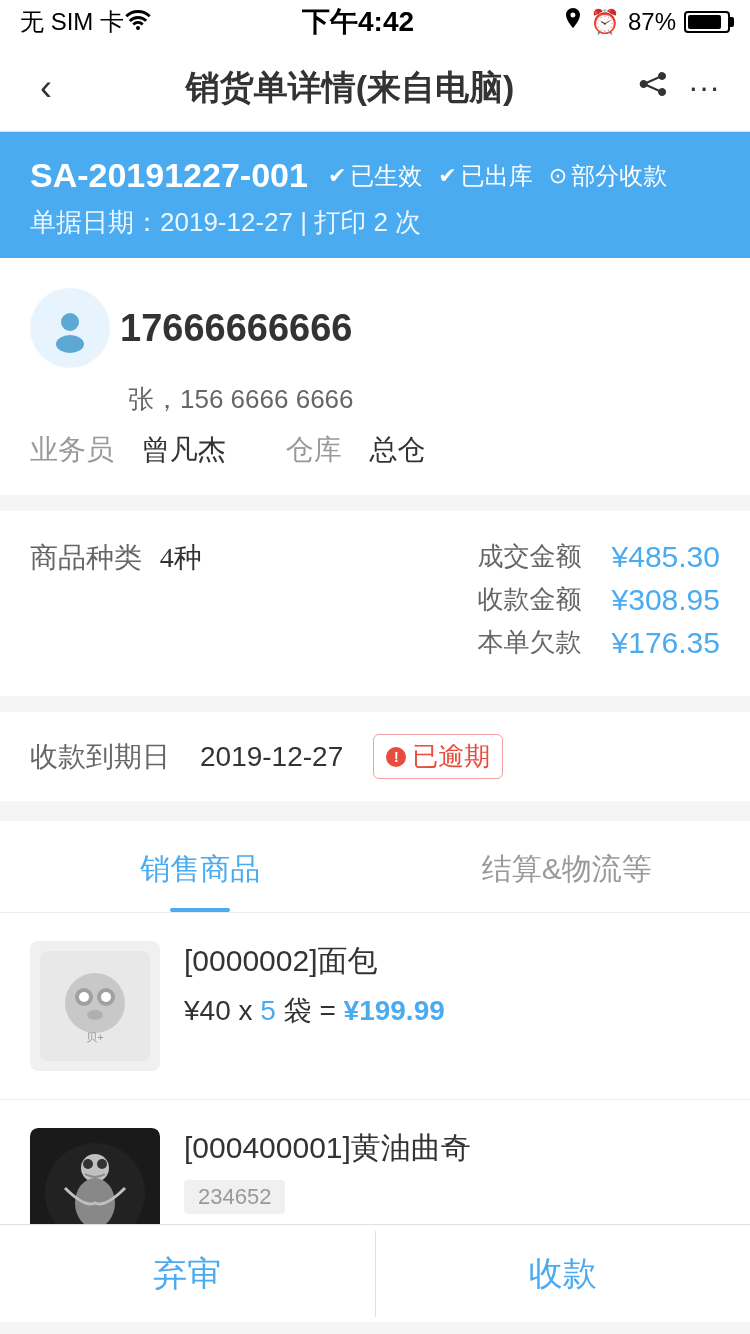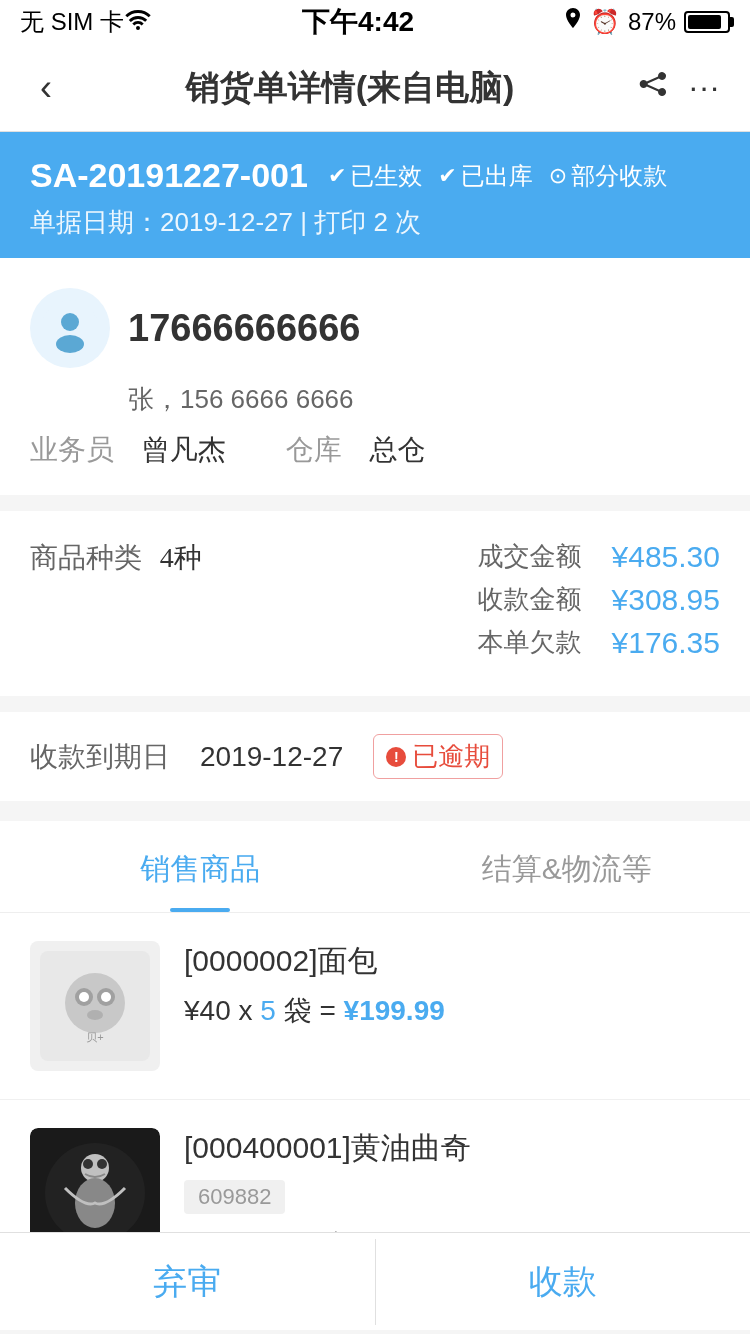--- a/index.html
+++ b/index.html
@@ -111,21 +111,21 @@
 
     
     .customer-section {
       background: #fff;
       padding: 30px 30px 26px;
       margin-bottom: 16px;
     }
     .customer-row1 {
       display: flex;
       align-items: center;
-      gap: 18px;
+      gap: 10px;
       margin-bottom: 14px;
     }
     .avatar {
       width: 80px; height: 80px;
       border-radius: 50%;
       background: #e8f4fd;
       display: flex; align-items: center; justify-content: center;
       overflow: hidden;
     }
     .customer-name {
@@ -286,21 +286,21 @@
     .product-price-row {
       font-size: 28px;
       color: #333;
     }
     .price-highlight { color: #4aabf0; }
     .price-total { color: #4aabf0; font-weight: 600; }
 
     
     .bottom-bar {
       position: fixed;
-      bottom: 4px;
+      bottom: 12px;
       left: 0;
       width: 750px;
       height: 98px;
       background: #fff;
       border-top: 1px solid #e0e0e0;
       display: flex;
       align-items: center;
     }
     .bottom-btn {
       flex: 1;
@@ -491,21 +491,21 @@
         <ellipse cx="65" cy="75" rx="20" ry="25" fill="#888"></ellipse>
         <path d="M35 60 Q55 80 65 75 Q75 80 95 60" stroke="#c0c0c0" stroke-width="3" fill="none"></path>
         <circle cx="58" cy="36" r="5" fill="#333"></circle>
         <circle cx="72" cy="36" r="5" fill="#333"></circle>
         <path d="M55 46 Q65 52 75 46" stroke="#888" stroke-width="2" fill="none"></path>
         <text x="65" y="118" text-anchor="middle" fill="#666" font-size="8" font-family="sans-serif">advanced whale</text>
       </svg>
     </div>
     <div class="product-info">
       <div class="product-name">[000400001]黄油曲奇</div>
-      <div class="product-sku-badge">609882</div>
+      <div class="product-sku-badge">234652</div>
       <div class="product-price-row">
         <span>¥23</span>
         <span> x </span>
         <span class="price-highlight">0.36</span>
         <span>个</span>
         <span> = </span>
         <span class="price-total">¥8.28</span>
       </div>
     </div>
   </div>

